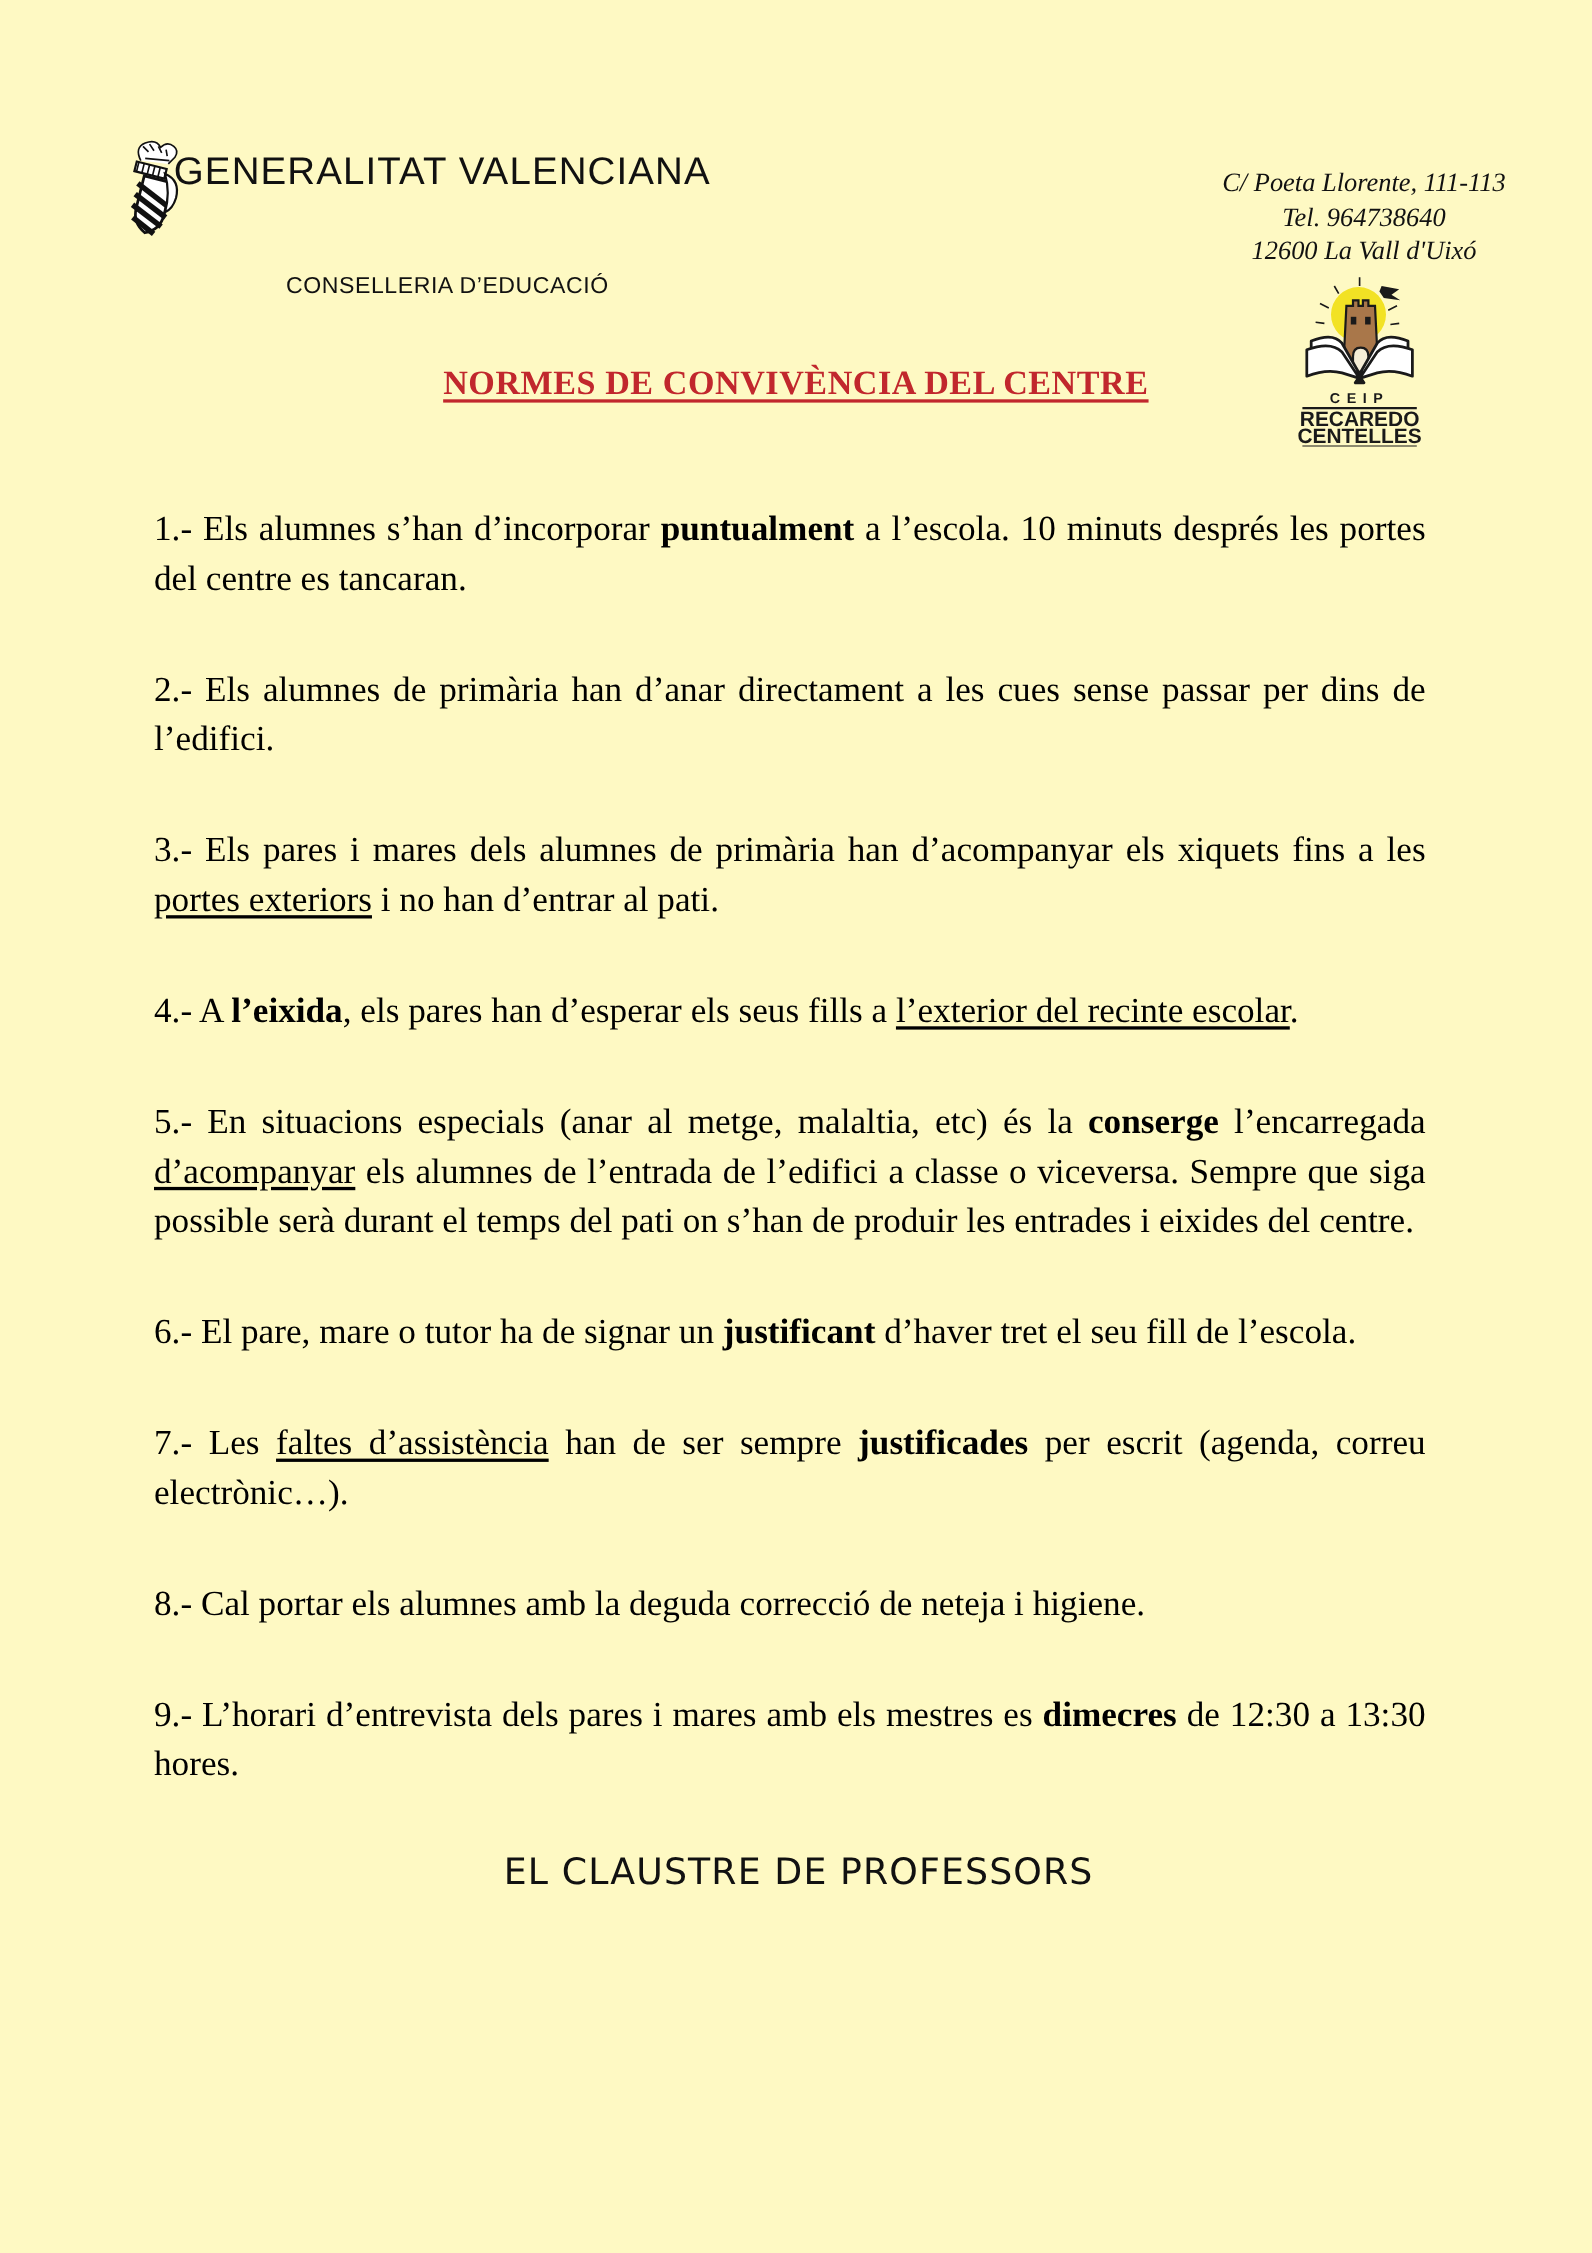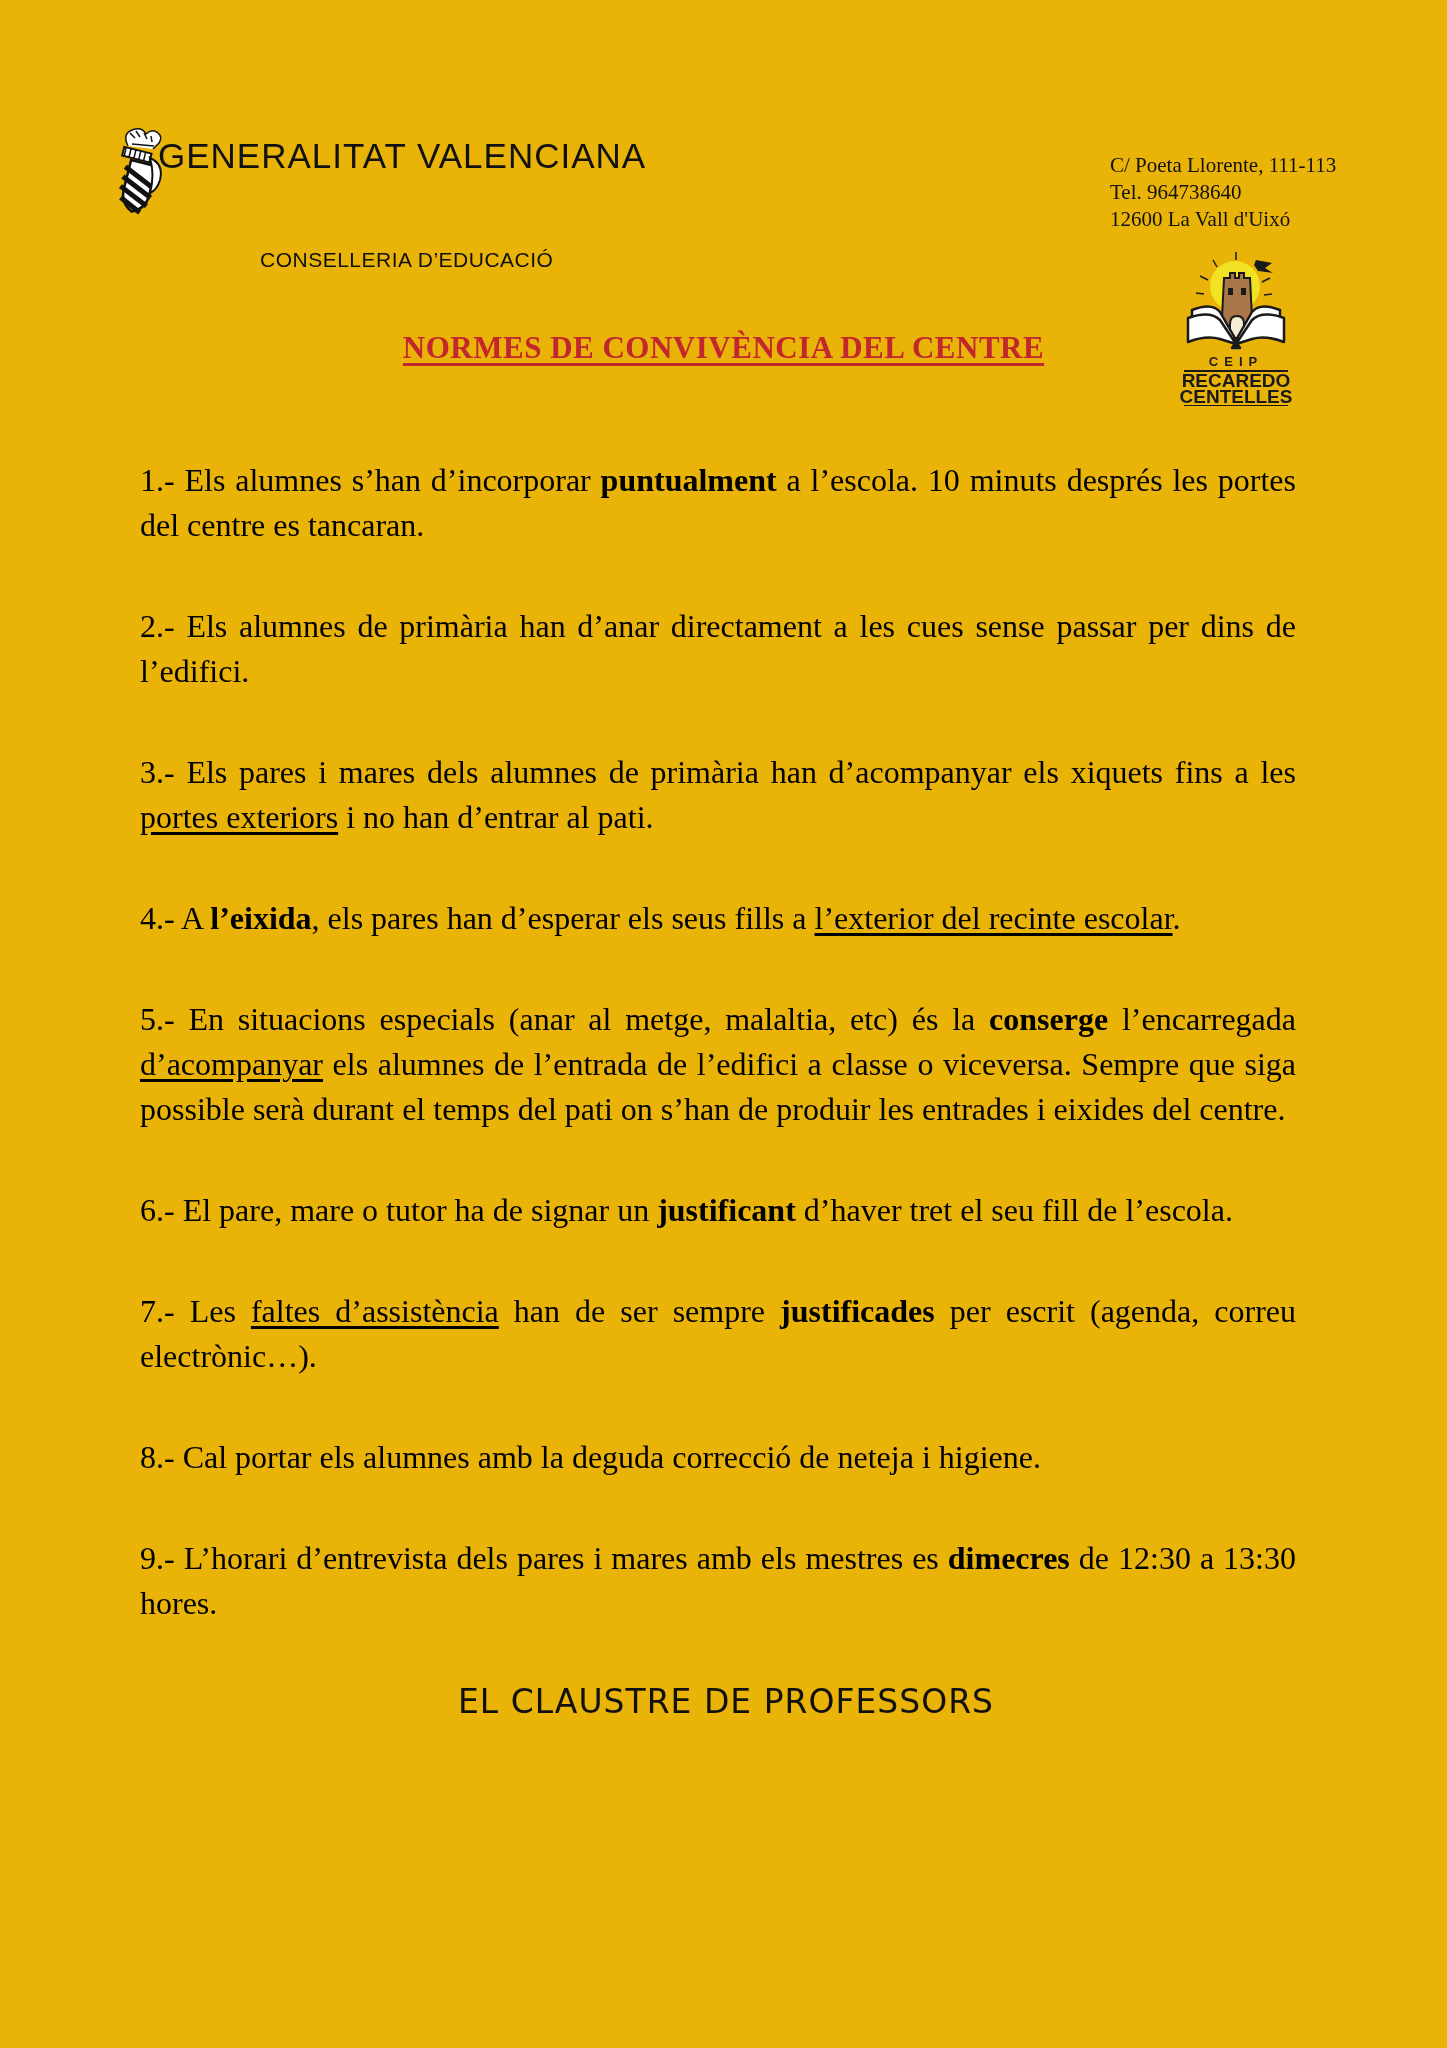--- a/index.html
+++ b/index.html
@@ -1,19 +1,19 @@
 <!DOCTYPE html>
 <html><head>
 <meta charset="utf-8">
 <style>
   html,body{margin:0;padding:0;background:#888;}
   .page{
     position:relative;
     width:1447px;height:2048px;
-    background:#eab308;
+    background:#fef9c3;
     margin:0 auto;
     overflow:hidden;
     font-family:"Liberation Serif", serif;
     color:#000;
   }
   
   .emblem{position:absolute;left:90px;top:124px;width:88px;height:116px;}
   .org-name{
     position:absolute;left:158px;top:136px;
     font-family:"Liberation Sans", sans-serif;
@@ -36,22 +36,23 @@
     font-family:"DejaVu Sans", sans-serif;
     font-size:18px;color:#1a1a1a;margin-top:2px;
   }
   .school-email .it{font-style:italic;}
   .school-url{
     font-family:"Liberation Serif", serif;
     font-size:18px;color:#111;margin-top:22px;white-space:nowrap;
   }
   .right-block{
     position:absolute;left:1110px;top:152px;width:260px;
+    text-align:center;
     font-family:"Liberation Serif", serif;
-    font-size:21px;line-height:1.28;color:#111;
+    font-size:24px;line-height:1.28;color:#111;font-style:italic;
   }
   .school-logo{position:absolute;left:1178px;top:248px;width:116px;height:158px;}
   
   .doc-title{
     position:absolute;top:330px;left:0;width:100%;
     text-align:center;
     font-family:"Liberation Serif", serif;
     font-weight:bold;font-size:31px;
     color:#C1272D;
     text-decoration:underline;

